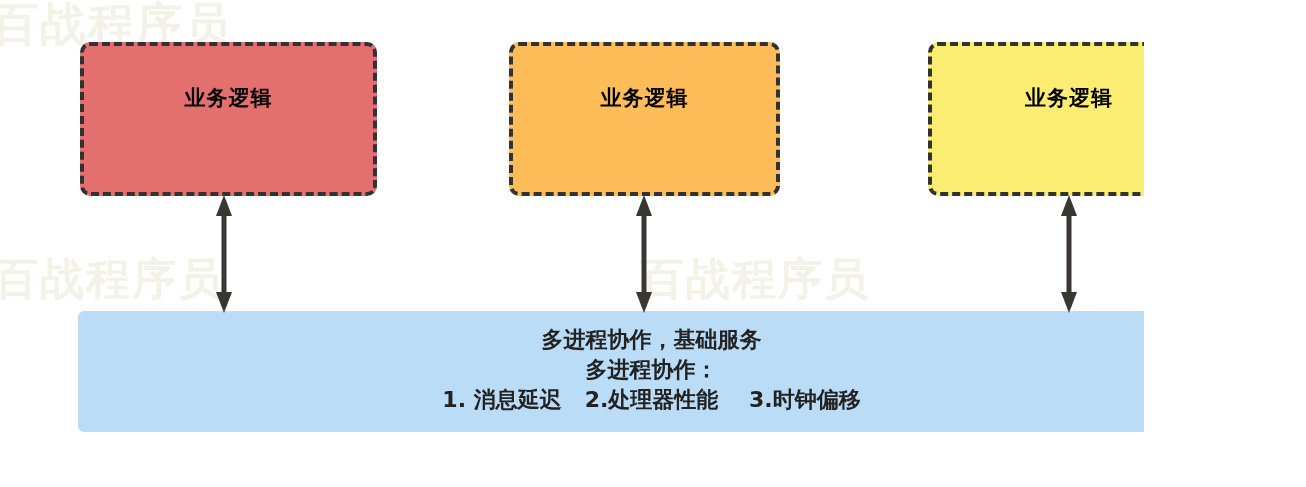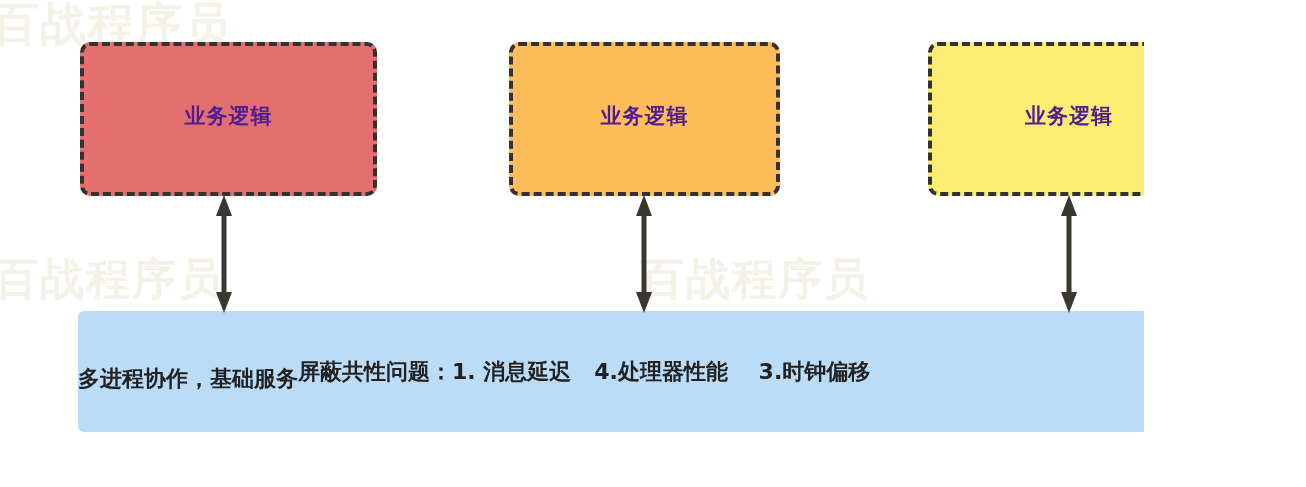--- a/index.html
+++ b/index.html
@@ -39,37 +39,39 @@
     position: absolute;
     border: 4px dashed #33322f;
     border-radius: 10px;
     box-sizing: border-box;
     display: flex;
     align-items: flex-start;
     justify-content: center;
     z-index: 3;
   }
   .service-box .box-label {
-    margin-top: 56px;
+    margin-top: 38px;
     font-size: 21px;
     font-weight: 700;
-    color: #4c1d95;
+    color: #000000;
     letter-spacing: 1px;
     font-family: "DejaVu Sans", "Liberation Sans", sans-serif;
   }
 
   
   #platform-box {
     position: absolute;
     border-radius: 6px;
     box-sizing: border-box;
     z-index: 2;
     display: flex;
+    flex-direction: column;
     align-items: center;
     justify-content: flex-start;
+    padding-left: 13px;
   }
   #platform-box .pf-line {
     font-size: 22px;
     font-weight: 700;
     color: #222222;
     line-height: 30px;
     white-space: pre;
     font-family: "DejaVu Sans", "Liberation Sans", sans-serif;
     position: relative;
     z-index: 4;
@@ -125,17 +127,17 @@
   </svg>
 
   <svg class="arrow-svg" style="left:1053px; top:194px;" width="32" height="120" viewBox="0 0 32 120">
     <line x1="16" y1="16" x2="16" y2="104" stroke="#3a3631" stroke-width="5"></line>
     <polygon points="16,1 8,22 24,22" fill="#3a3631"></polygon>
     <polygon points="16,119 8,98 24,98" fill="#3a3631"></polygon>
   </svg>
 
   <div id="platform-box" style="left:78px; top:311px; width:1134px; height:121px; background:#bbdcf7;">
     <div class="pf-line line1">多进程协作，基础服务</div>
-    <div class="pf-line line2">屏蔽共性问题：</div>
-    <div class="pf-line line3">1. 消息延迟   4.处理器性能    3.时钟偏移</div>
+    <div class="pf-line line2">多进程协作：</div>
+    <div class="pf-line line3">1. 消息延迟   2.处理器性能    3.时钟偏移</div>
   </div>
 
 </div>
 
 </body></html>

